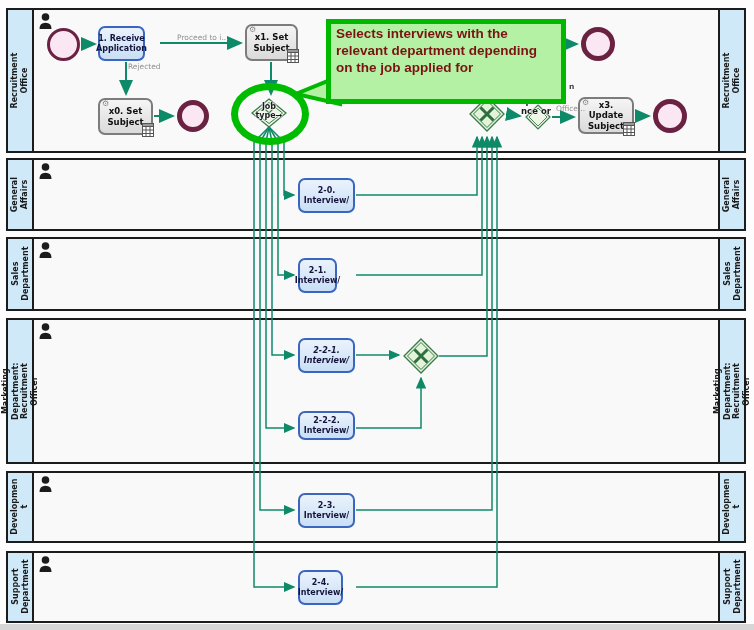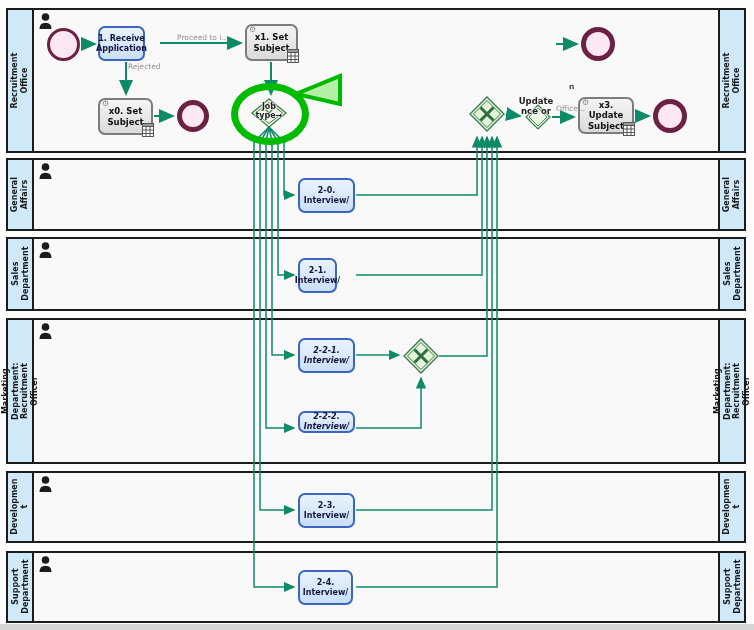--- a/index.html
+++ b/index.html
@@ -245,34 +245,37 @@
           <rect x="0.5" y="0.5" width="11" height="3" fill="#999" stroke="#555"></rect>
           <path d="M0.5,7 H11.5 M0.5,10.5 H11.5 M4,3.5 V13.5 M8,3.5 V13.5" stroke="#555" fill="none"></path>
         </svg></span>
   </div>
 
   <div class="event event-end" style="left:653px;top:99px;width:34px;height:34px;"></div>
 
   <div class="task task-blue" style="left:298px;top:178px;width:57px;height:35px;">2-0. Interview/</div>
   <div class="task task-blue" style="left:298px;top:258px;width:39px;height:35px;">2-1. Interview/</div>
   <div class="task task-blue" style="left:298px;top:338px;width:57px;height:35px;font-style:italic;">2-2-1. Interview/</div>
-  <div class="task task-blue" style="left:298px;top:411px;width:57px;height:22px;font-style:italic;">2-2-2. Interview/</div>
+  <div class="task task-blue" style="left:298px;top:411px;width:57px;height:29px;">2-2-2. Interview/</div>
   <div class="task task-blue" style="left:298px;top:493px;width:57px;height:35px;text-align:center;">2-3. Interview/</div>
-  <div class="task task-blue" style="left:298px;top:570px;width:55px;height:35px;">2-4. Interview/</div>
+  <div class="task task-blue" style="left:298px;top:570px;width:45px;height:35px;">2-4. Interview/</div>
 
   <div class="gw" style="left:403px;top:338px;">
     <svg width="36" height="36" viewBox="0 0 36 36">
       <polygon points="18,1 35,18 18,35 1,18" fill="#e2f3da" stroke="#3a7a4a" stroke-width="1.3"></polygon>
       <polygon points="18,4.5 31.5,18 18,31.5 4.5,18" fill="none" stroke="#3a7a4a" stroke-width="1"></polygon>
       <path d="M11.5,11.5 L24.5,24.5 M24.5,11.5 L11.5,24.5" stroke="#2f6e40" stroke-width="3"></path>
     </svg>
   </div>
 
   <div class="hl"></div>
 
   <svg class="tail-svg" width="754" height="630">
     <polygon points="340,76 340,104 296,94" fill="#b5f1a4" stroke="#00b800" stroke-width="4"></polygon>
   </svg>
 
+  <div class="callout">
+    <span>Selects interviews with the relevant department depending on the job applied for</span>
+  </div>
 
   <div class="bottom-strip"></div>
 
 </div>
 
 </body></html>

